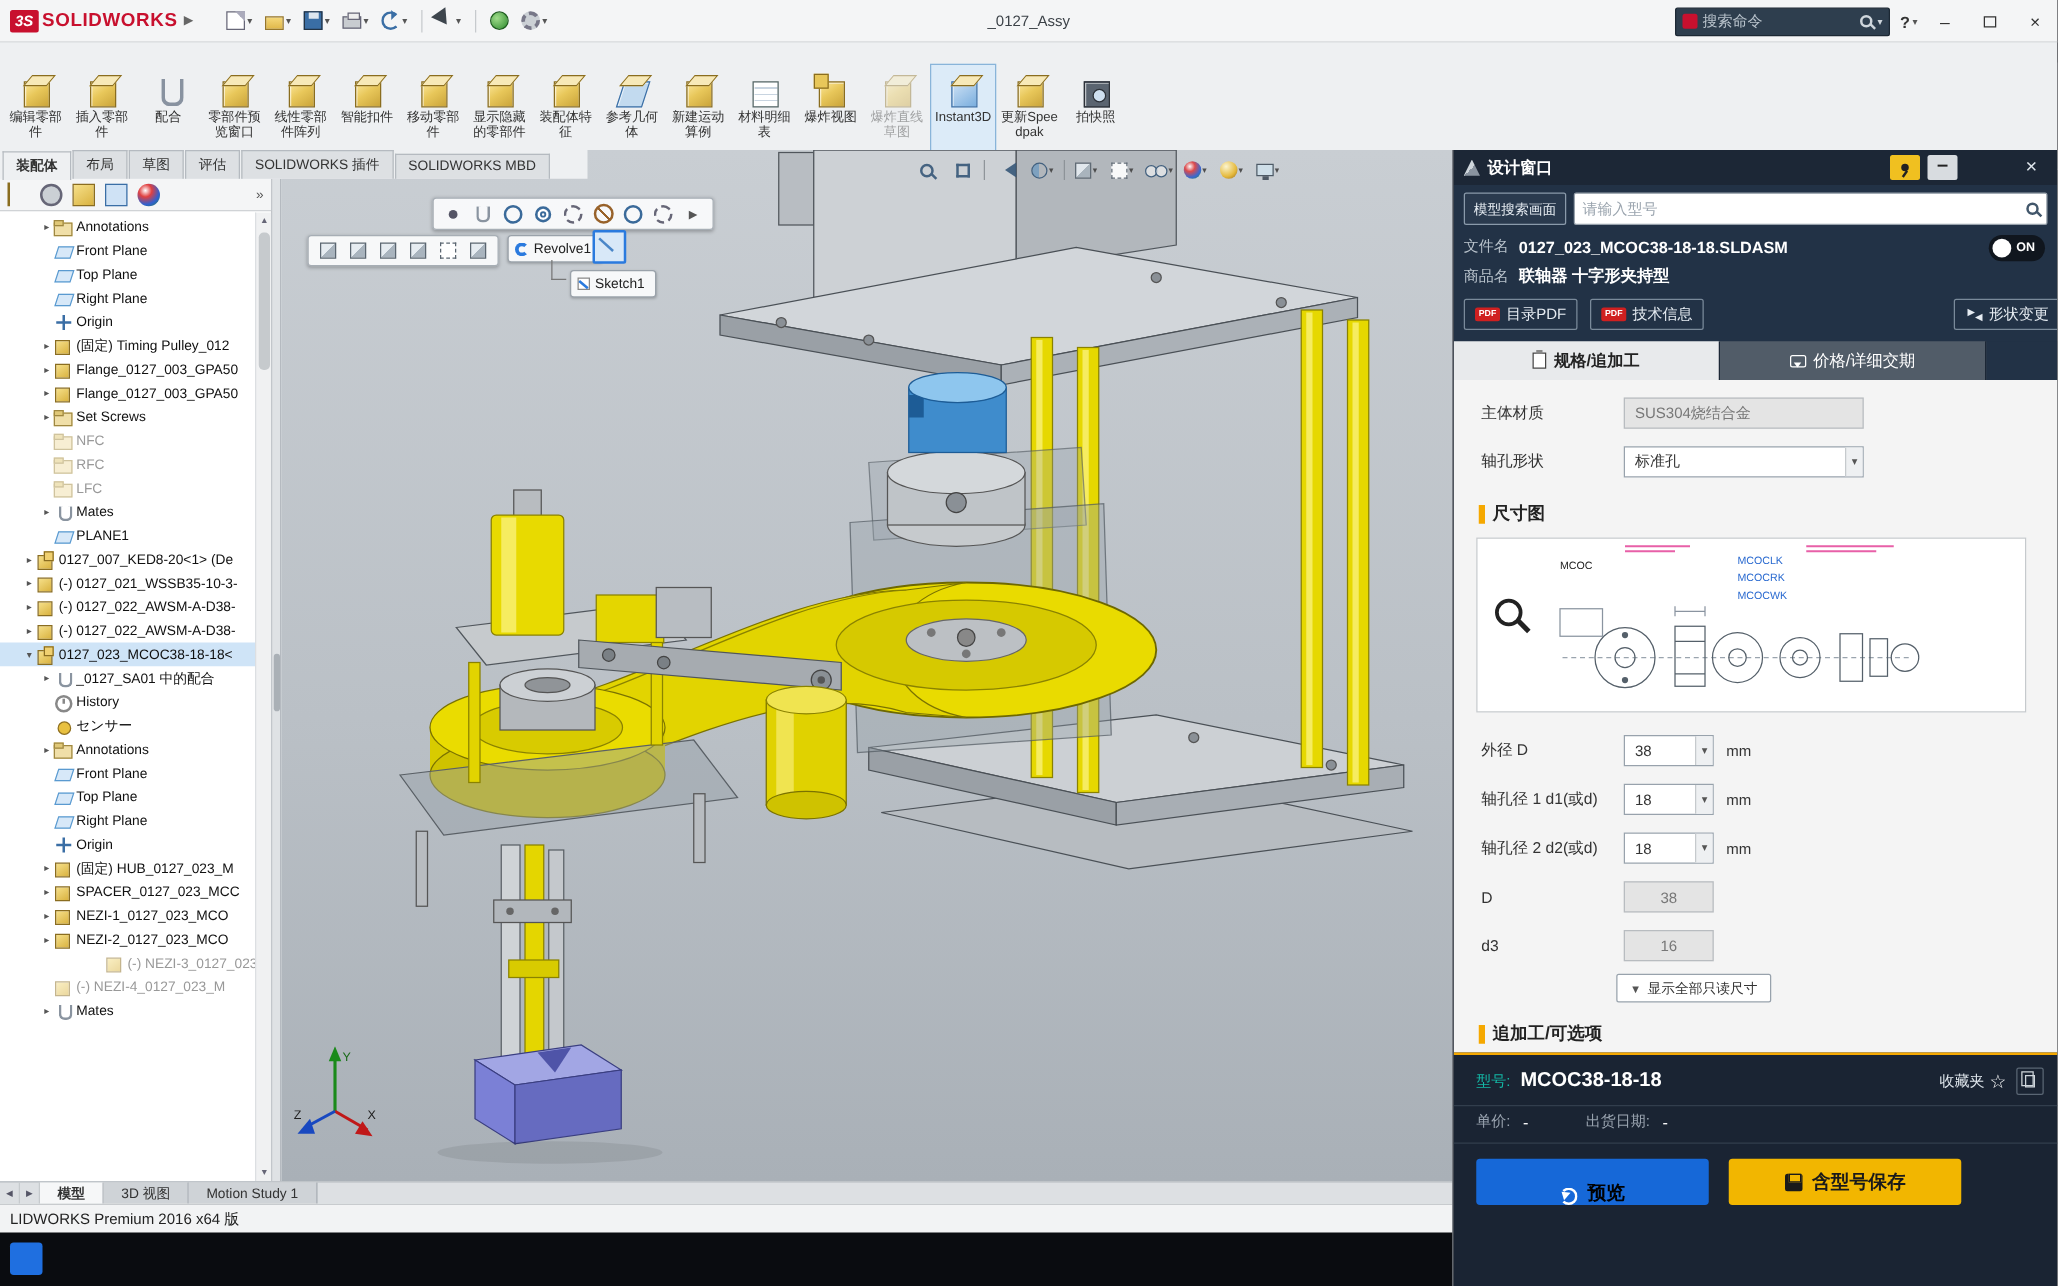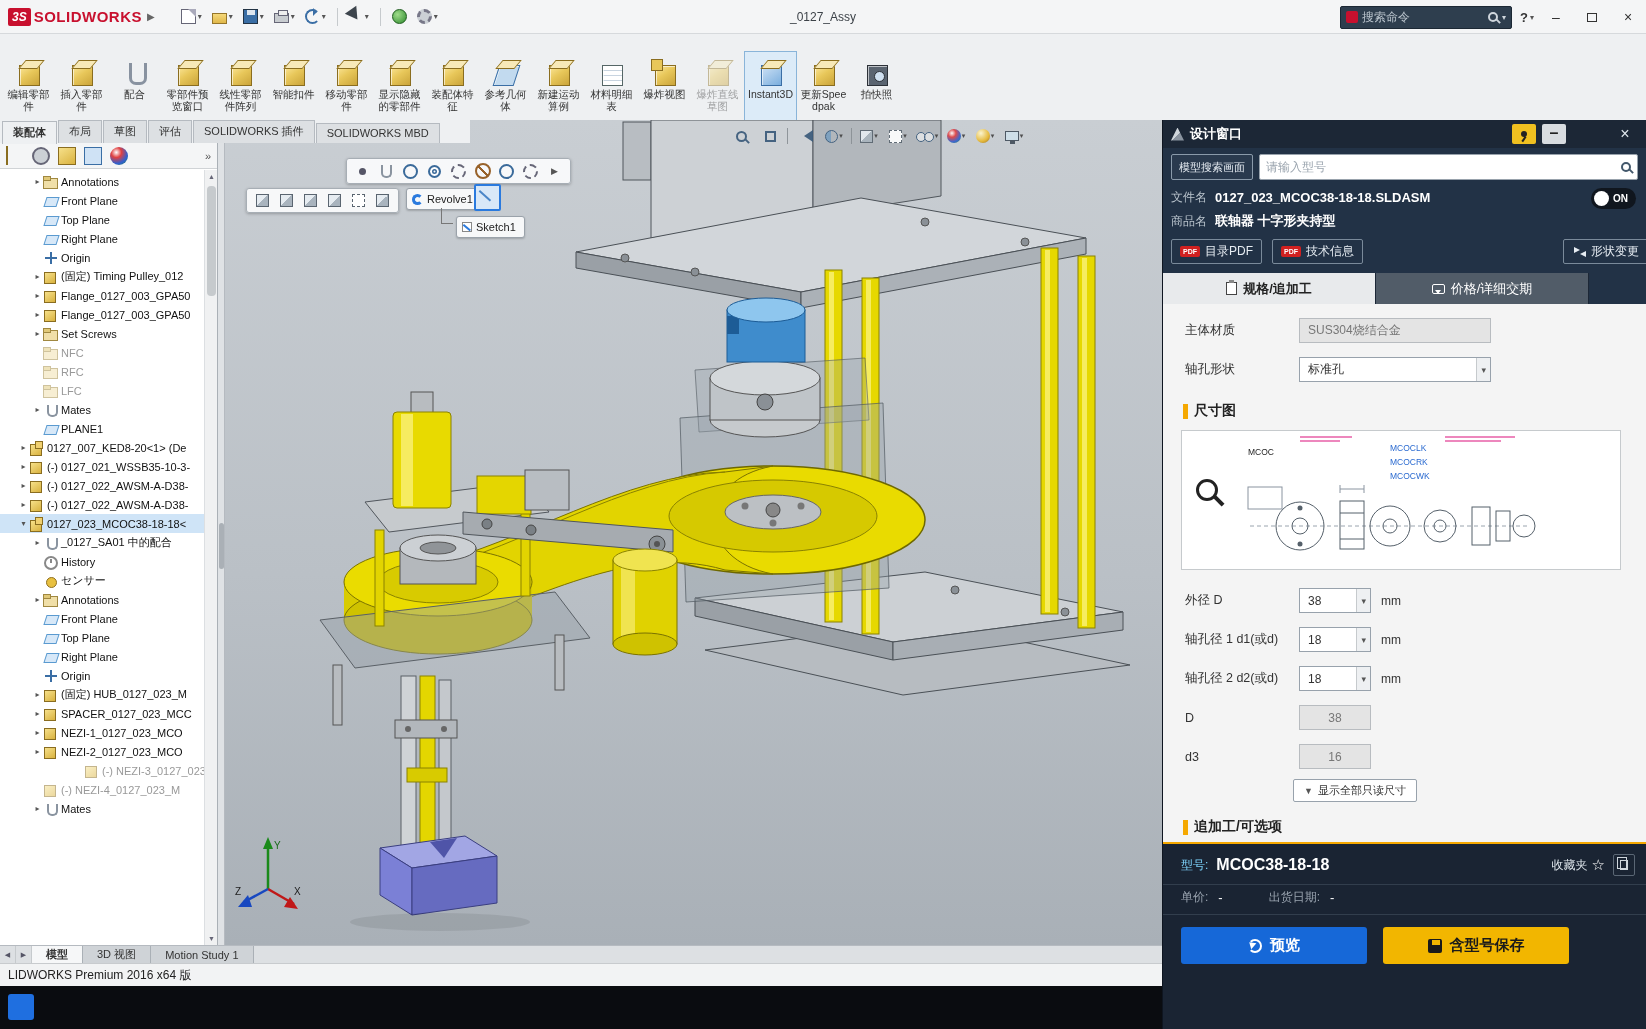--- a/index.html
+++ b/index.html
@@ -208,32 +208,32 @@
 .dl{position:absolute;font-size:8.5px;color:#222;}
 .dl.blue{color:#2a6ad0;}
 .dl0{left:8px;top:16px;}
 .dl1{left:150px;top:12px;}
 .dl2{left:150px;top:26px;}
 .dl3{left:150px;top:40px;}
 .showall{display:flex;align-items:center;gap:5px;margin:4px 0 6px 130px;background:#fff;border:1px solid #98a2ac;height:23px;padding:0 10px;font-size:11px;color:#333;cursor:pointer;border-radius:2px;font-family:inherit;}
 .showall i{font-style:normal;font-size:9px;color:#555;}
 .rp-footer{position:absolute;left:0;bottom:0;width:484px;height:187px;background:#1a2433;border-top:2px solid #f5a800;}
 .mrow{display:flex;align-items:center;padding:10px 12px 8px 18px;gap:8px;}
-.mlab{color:#7dd3fc;font-size:12px;}
+.mlab{color:#14b8a6;font-size:12px;}
 .mval{color:#fff;font-size:16px;font-weight:bold;}
 .fav{margin-left:auto;display:flex;align-items:center;gap:4px;color:#dfe6ec;font-size:12px;cursor:pointer;}
 .star{color:#fff;font-size:15px;font-weight:normal;}
 .copy{width:22px;height:22px;border:1px solid #5a6674;border-radius:2px;display:flex;align-items:center;justify-content:center;cursor:pointer;}
 .copy-ico{width:8px;height:10px;border:1.5px solid #cfd6dc;position:relative;background:#1a2433;}
 .copy-ico::before{content:"";position:absolute;left:-4px;top:-4px;width:8px;height:10px;border:1.5px solid #cfd6dc;}
 .prow{display:flex;align-items:center;gap:10px;padding:4px 18px 8px;border-top:1px solid #323e4d;border-bottom:1px solid #323e4d;}
 .plab{color:#9aa4b0;font-size:12px;}
 .pval{color:#fff;font-size:13px;margin-right:36px;}
 .fbtnrow{display:flex;gap:16px;padding:12px 0 0 18px;}
-.preview-btn{width:186px;height:37px;background:#1668d8;border:none;border-radius:3px;color:#ffffff;font-size:15px;font-weight:bold;display:flex;align-items:center;justify-content:center;gap:8px;cursor:pointer;font-family:inherit;}
+.preview-btn{width:186px;height:37px;background:#1668d8;border:none;border-radius:3px;color:#000000;font-size:15px;font-weight:bold;display:flex;align-items:flex-end;justify-content:center;gap:8px;cursor:pointer;font-family:inherit;}
 .refresh-ico{width:14px;height:14px;border:2.5px solid #fff;border-radius:50%;border-left-color:transparent;position:relative;}
 .refresh-ico::after{content:"";position:absolute;left:-5px;top:-2px;border:4px solid transparent;border-right:6px solid #fff;transform:rotate(40deg);}
 .save-btn{width:186px;height:37px;background:#f2b600;border:none;border-radius:3px;color:#1a1a1a;font-size:15px;font-weight:bold;display:flex;align-items:center;justify-content:center;gap:8px;cursor:pointer;font-family:inherit;}
 .floppy-ico{width:14px;height:14px;background:#1a1a1a;border-radius:2px;position:relative;}
 .floppy-ico::after{content:"";position:absolute;left:3px;top:0;width:8px;height:5px;background:#f2b600;border:1px solid #1a1a1a;}
 
 
 #bottombar{position:absolute;left:0;top:945px;width:1162px;height:18px;background:#dde0e3;border-top:1px solid #b5bac0;display:flex;align-items:stretch;z-index:5;}
 .bnav{width:16px;font-size:7px;color:#556;display:flex;align-items:center;justify-content:center;border-right:1px solid #c6cacd;cursor:pointer;}
 .btabs{display:flex;}

